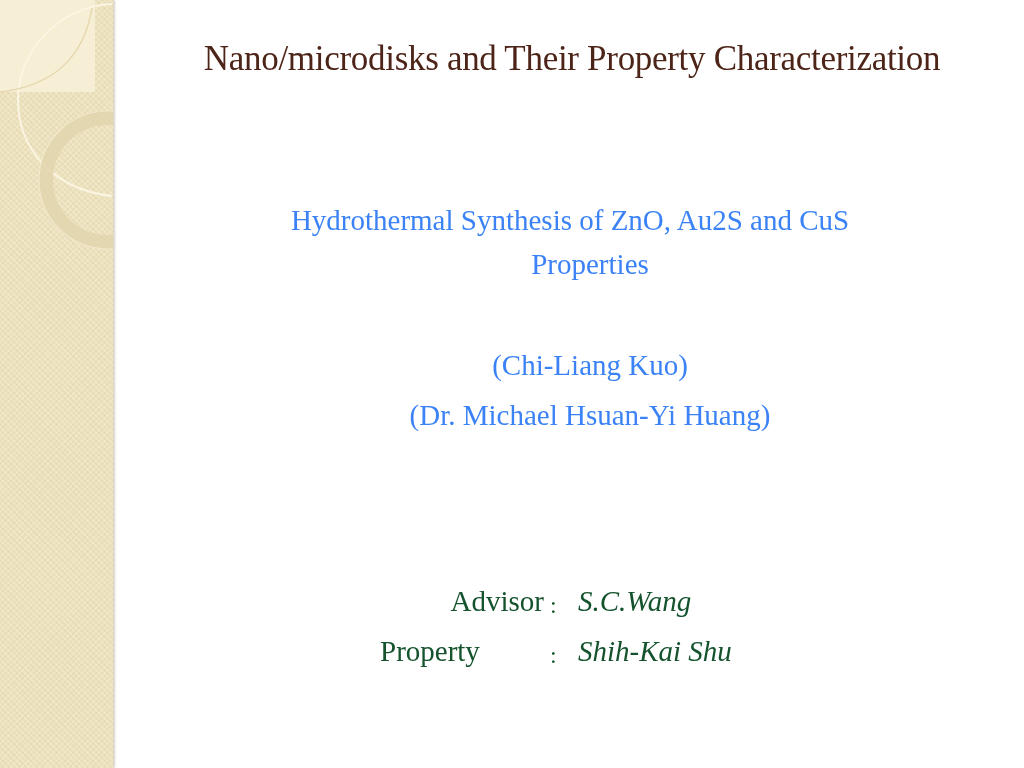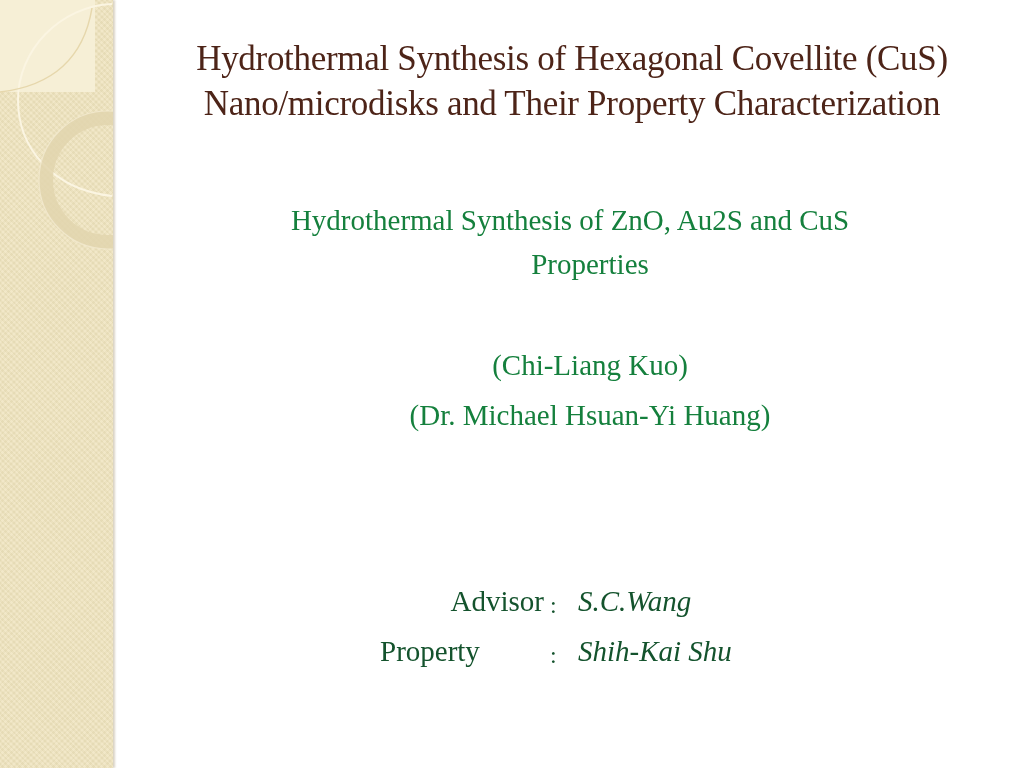--- a/index.html
+++ b/index.html
@@ -56,21 +56,21 @@
     }
     .title .line {
       display: block;
       white-space: nowrap;
     }
     .body {
       position: absolute;
       left: 180px;
       width: 820px;
       text-align: center;
-      color: #15803d;
+      color: #3b82f6;
       font-size: 29px;
     }
     .thesis {
       top: 198px;
       line-height: 44px;
     }
     .thesis .l1 { display: block; padding-right: 40px; white-space: nowrap; }
     .thesis .l2 { display: block; white-space: nowrap; }
     .thesis .l3 { display: block; }
     .author {
@@ -124,21 +124,20 @@
       <path d="M112 4 C 60 6, 18 50, 18 100 C 18 150, 55 190, 112 196" fill="none" stroke="#fbf5e2" stroke-width="2"></path>
 
       <path d="M92 8 C 85 50, 60 85, 0 92" fill="none" stroke="#e6d7ac" stroke-width="1.5"></path>
 
       <circle cx="108" cy="180" r="62" fill="none" stroke="#e2d5ae" stroke-width="14" opacity="0.85"></circle>
       <circle cx="108" cy="180" r="69" fill="none" stroke="#f3ead0" stroke-width="1.2" opacity="0.8"></circle>
     </svg>
   </div>
 
   <div class="title">
-    <span class="line">Hydrothermal Synthesis of Hexagonal Covellite (CuS)</span>
     <span class="line">Nano/microdisks and Their Property  Characterization</span>
   </div>
 
   <div class="body thesis">
     <span class="l1">Hydrothermal Synthesis of ZnO, Au2S and CuS</span>
     <span class="l3">Properties</span>
   </div>
 
   <div class="body author">
     <span class="line">(Chi-Liang Kuo)</span>

